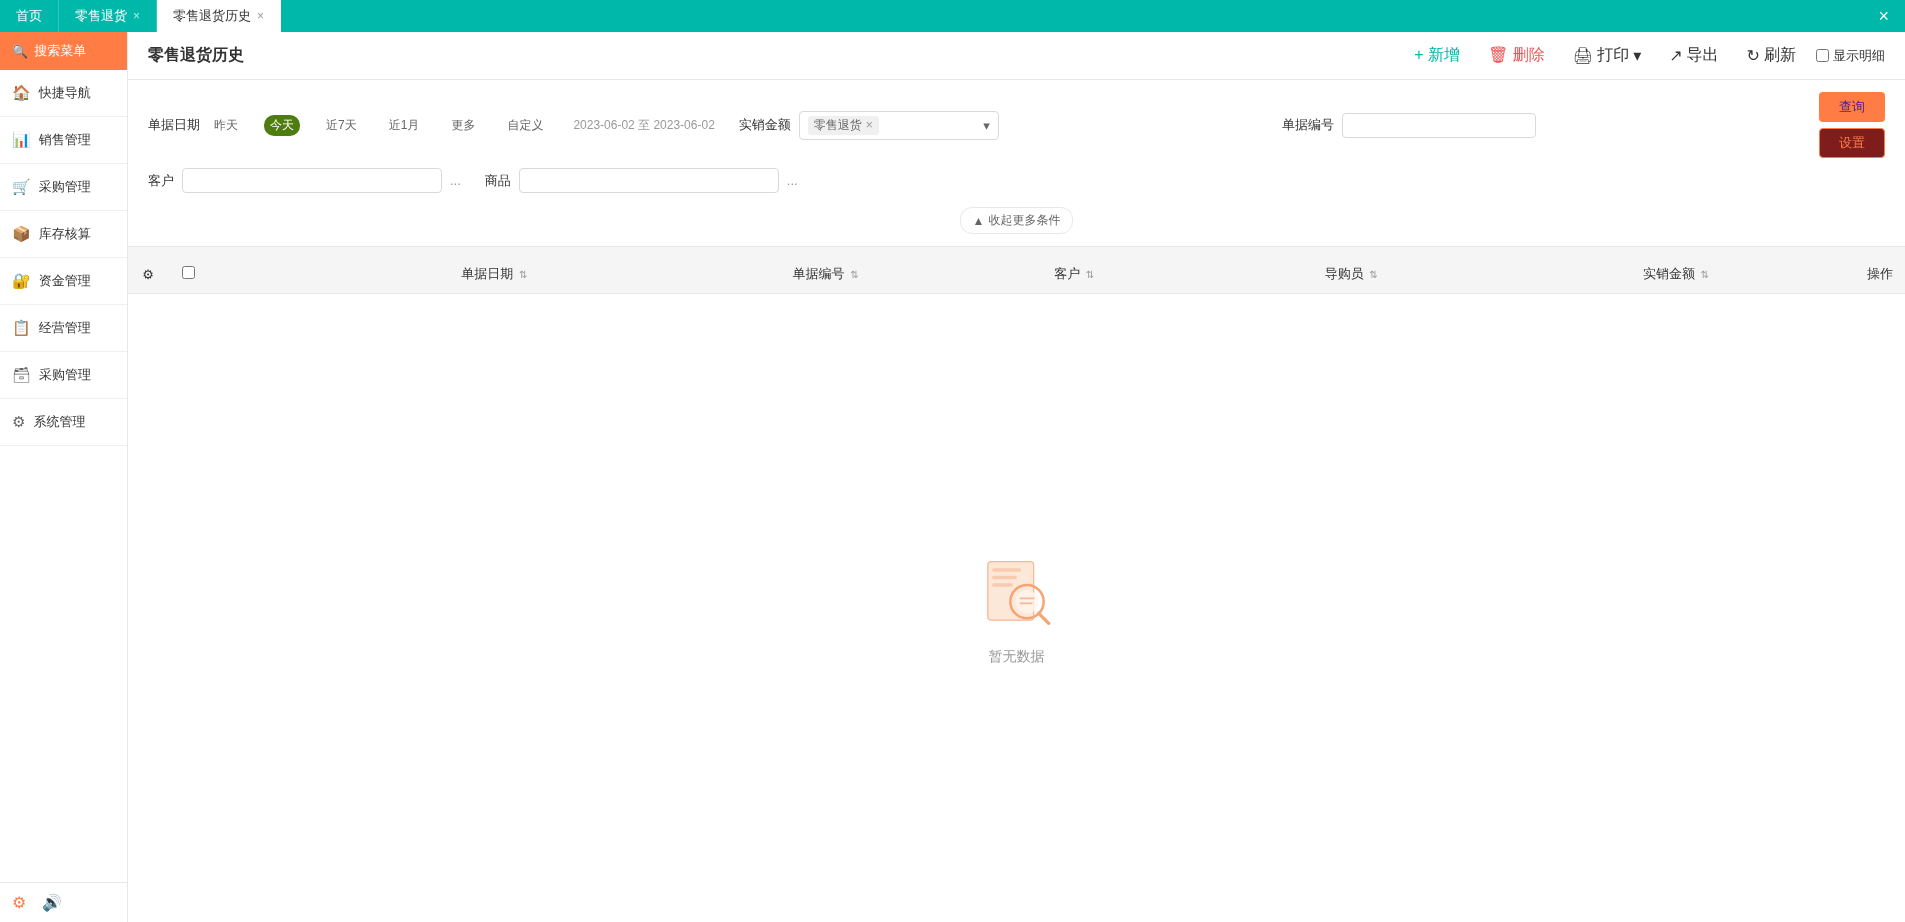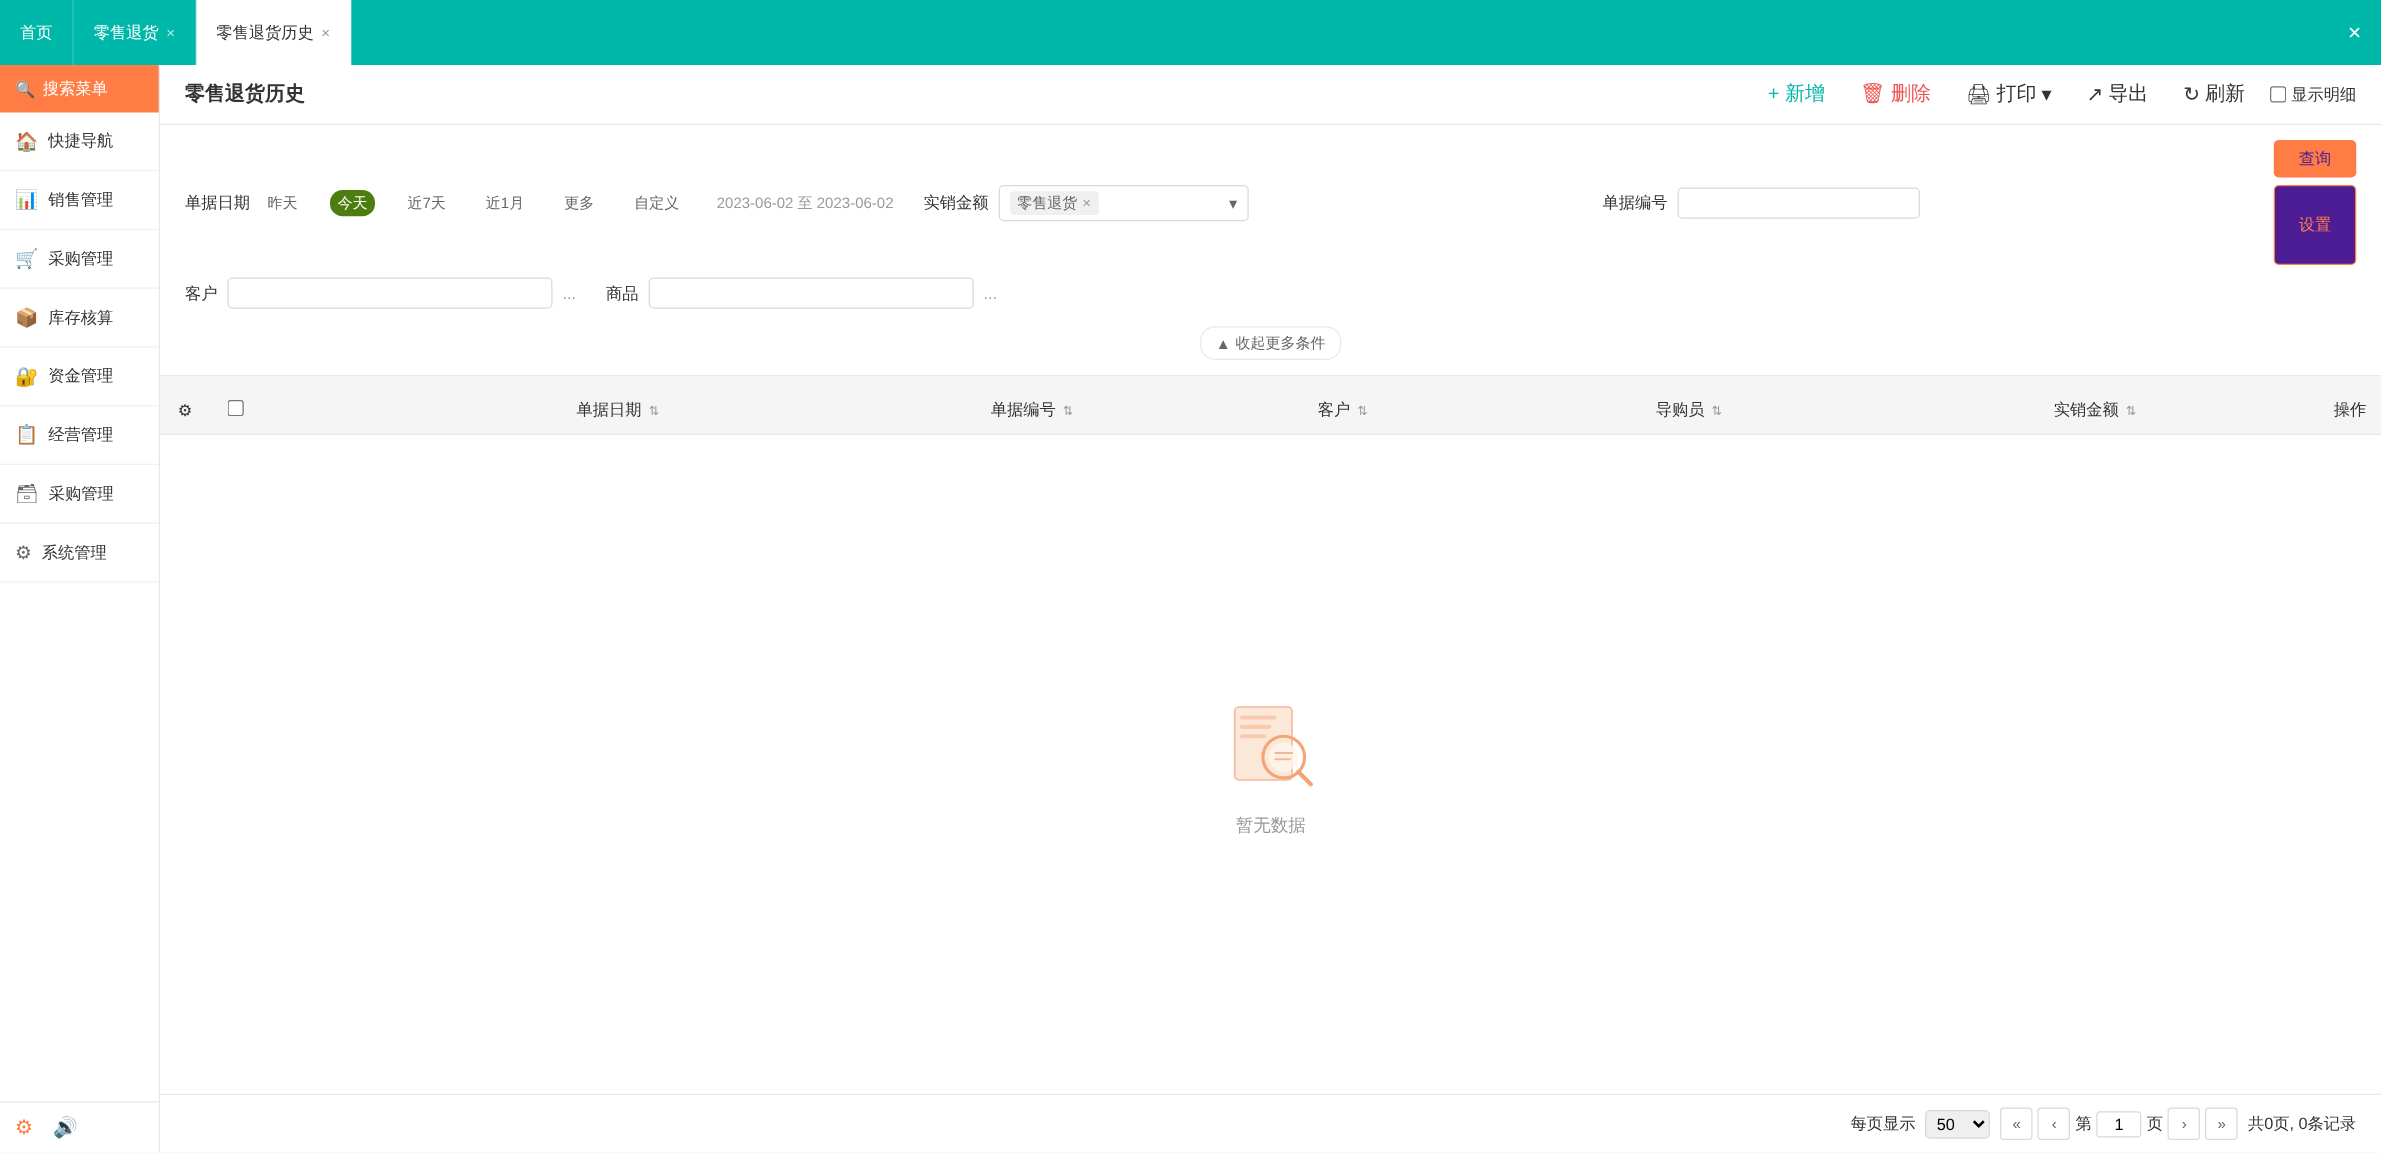--- a/index.html
+++ b/index.html
@@ -1,20 +1,20 @@
 <!DOCTYPE html>
 <html><head>
   <meta charset="utf-8">
   <style>
     * { box-sizing: border-box; margin: 0; padding: 0; font-family: 'Microsoft YaHei', Arial, sans-serif; }
     body { width: 1905px; height: 922px; overflow: hidden; background: #f5f5f5; display: flex; flex-direction: column; }
 
     
     .top-bar {
-      height: 52px;
+      height: 32px;
       background: #00b8a9;
       display: flex;
       align-items: center;
       flex-shrink: 0;
     }
     .top-bar .tabs {
       display: flex;
       align-items: stretch;
       height: 100%;
       flex: 1;
@@ -338,25 +338,25 @@
     .query-btn {
       background: #ff7d45;
       color: #4c1d95;
       border: none;
       border-radius: 4px;
       padding: 6px 20px;
       font-size: 13px;
       cursor: pointer;
     }
     .settings-btn {
-      background: #4c1d95;
+      background: #7f1d1d;
       color: #ff7d45;
       border: 1px solid #ff7d45;
       border-radius: 4px;
-      padding: 22px 16px;
+      padding: 5px 16px;
       font-size: 13px;
       cursor: pointer;
     }
     .action-btns {
       display: flex;
       flex-direction: column;
       gap: 6px;
       margin-left: auto;
     }
   </style>
@@ -565,35 +565,16 @@
           <circle cx="72" cy="58" r="20" fill="none" stroke="#f5a574" stroke-width="3"></circle>
           <circle cx="72" cy="58" r="14" fill="#fff5ee" opacity="0.8"></circle>
           <line x1="86" y1="72" x2="98" y2="84" stroke="#f5a574" stroke-width="4" stroke-linecap="round"></line>
 
           <line x1="64" y1="54" x2="80" y2="54" stroke="#f5b896" stroke-width="2" stroke-linecap="round"></line>
           <line x1="64" y1="60" x2="78" y2="60" stroke="#f5b896" stroke-width="2" stroke-linecap="round"></line>
         </svg>
         <span class="empty-text">暂无数据</span>
       </div>
 
-      <div class="pagination">
-        <span>每页显示</span>
-        <select>
-          <option>50</option>
-          <option>10</option>
-          <option>20</option>
-          <option>100</option>
-        </select>
-        <div class="page-nav">
-          <div class="page-btn">«</div>
-          <div class="page-btn">‹</div>
-          <span>第</span>
-          <input class="page-input" value="1" style="">
-          <span>页</span>
-          <div class="page-btn">›</div>
-          <div class="page-btn">»</div>
-        </div>
-        <span>共0页, 0条记录</span>
-      </div>
     </div>
 
   </div>
 </div>
 
 </body></html>

